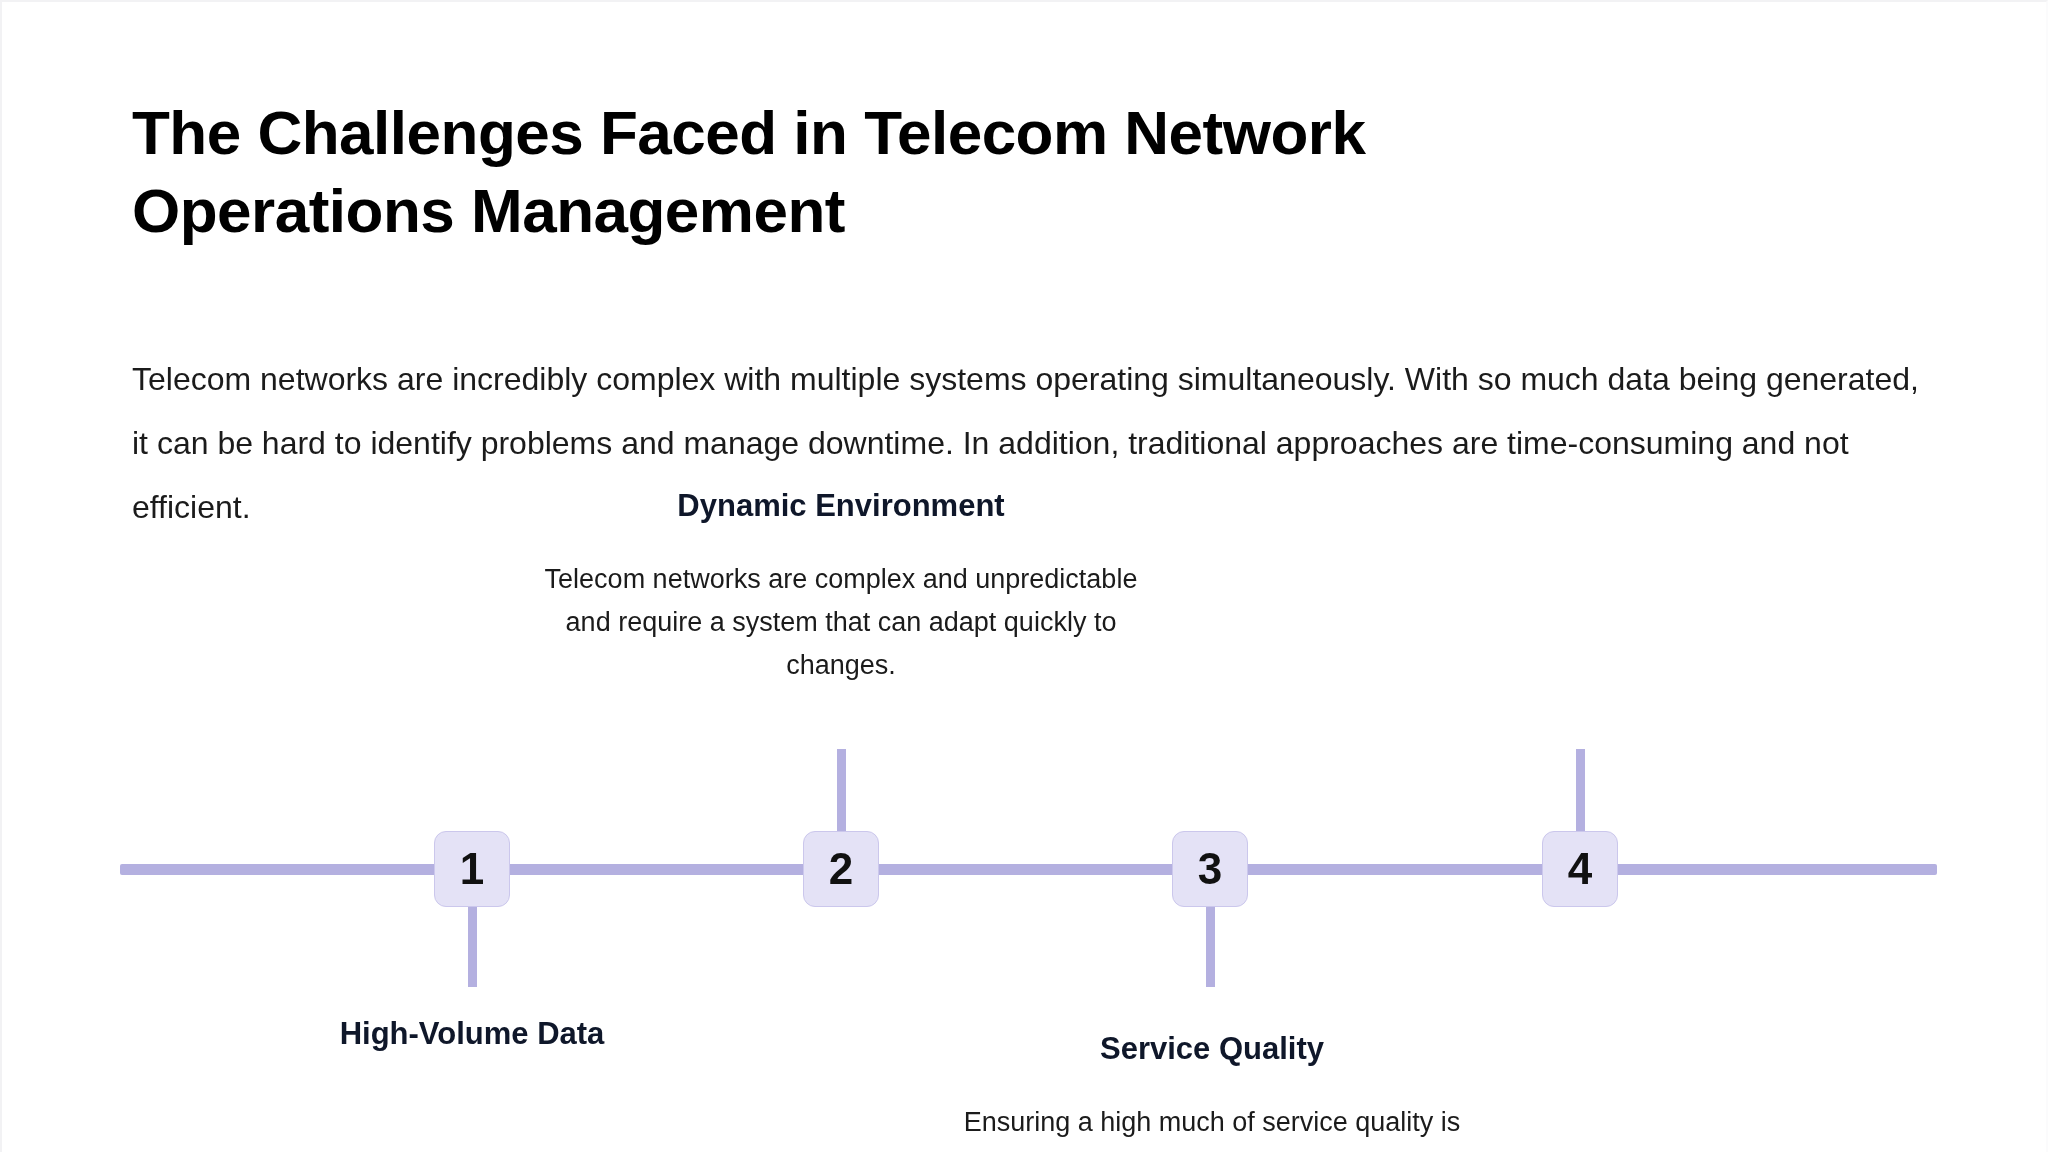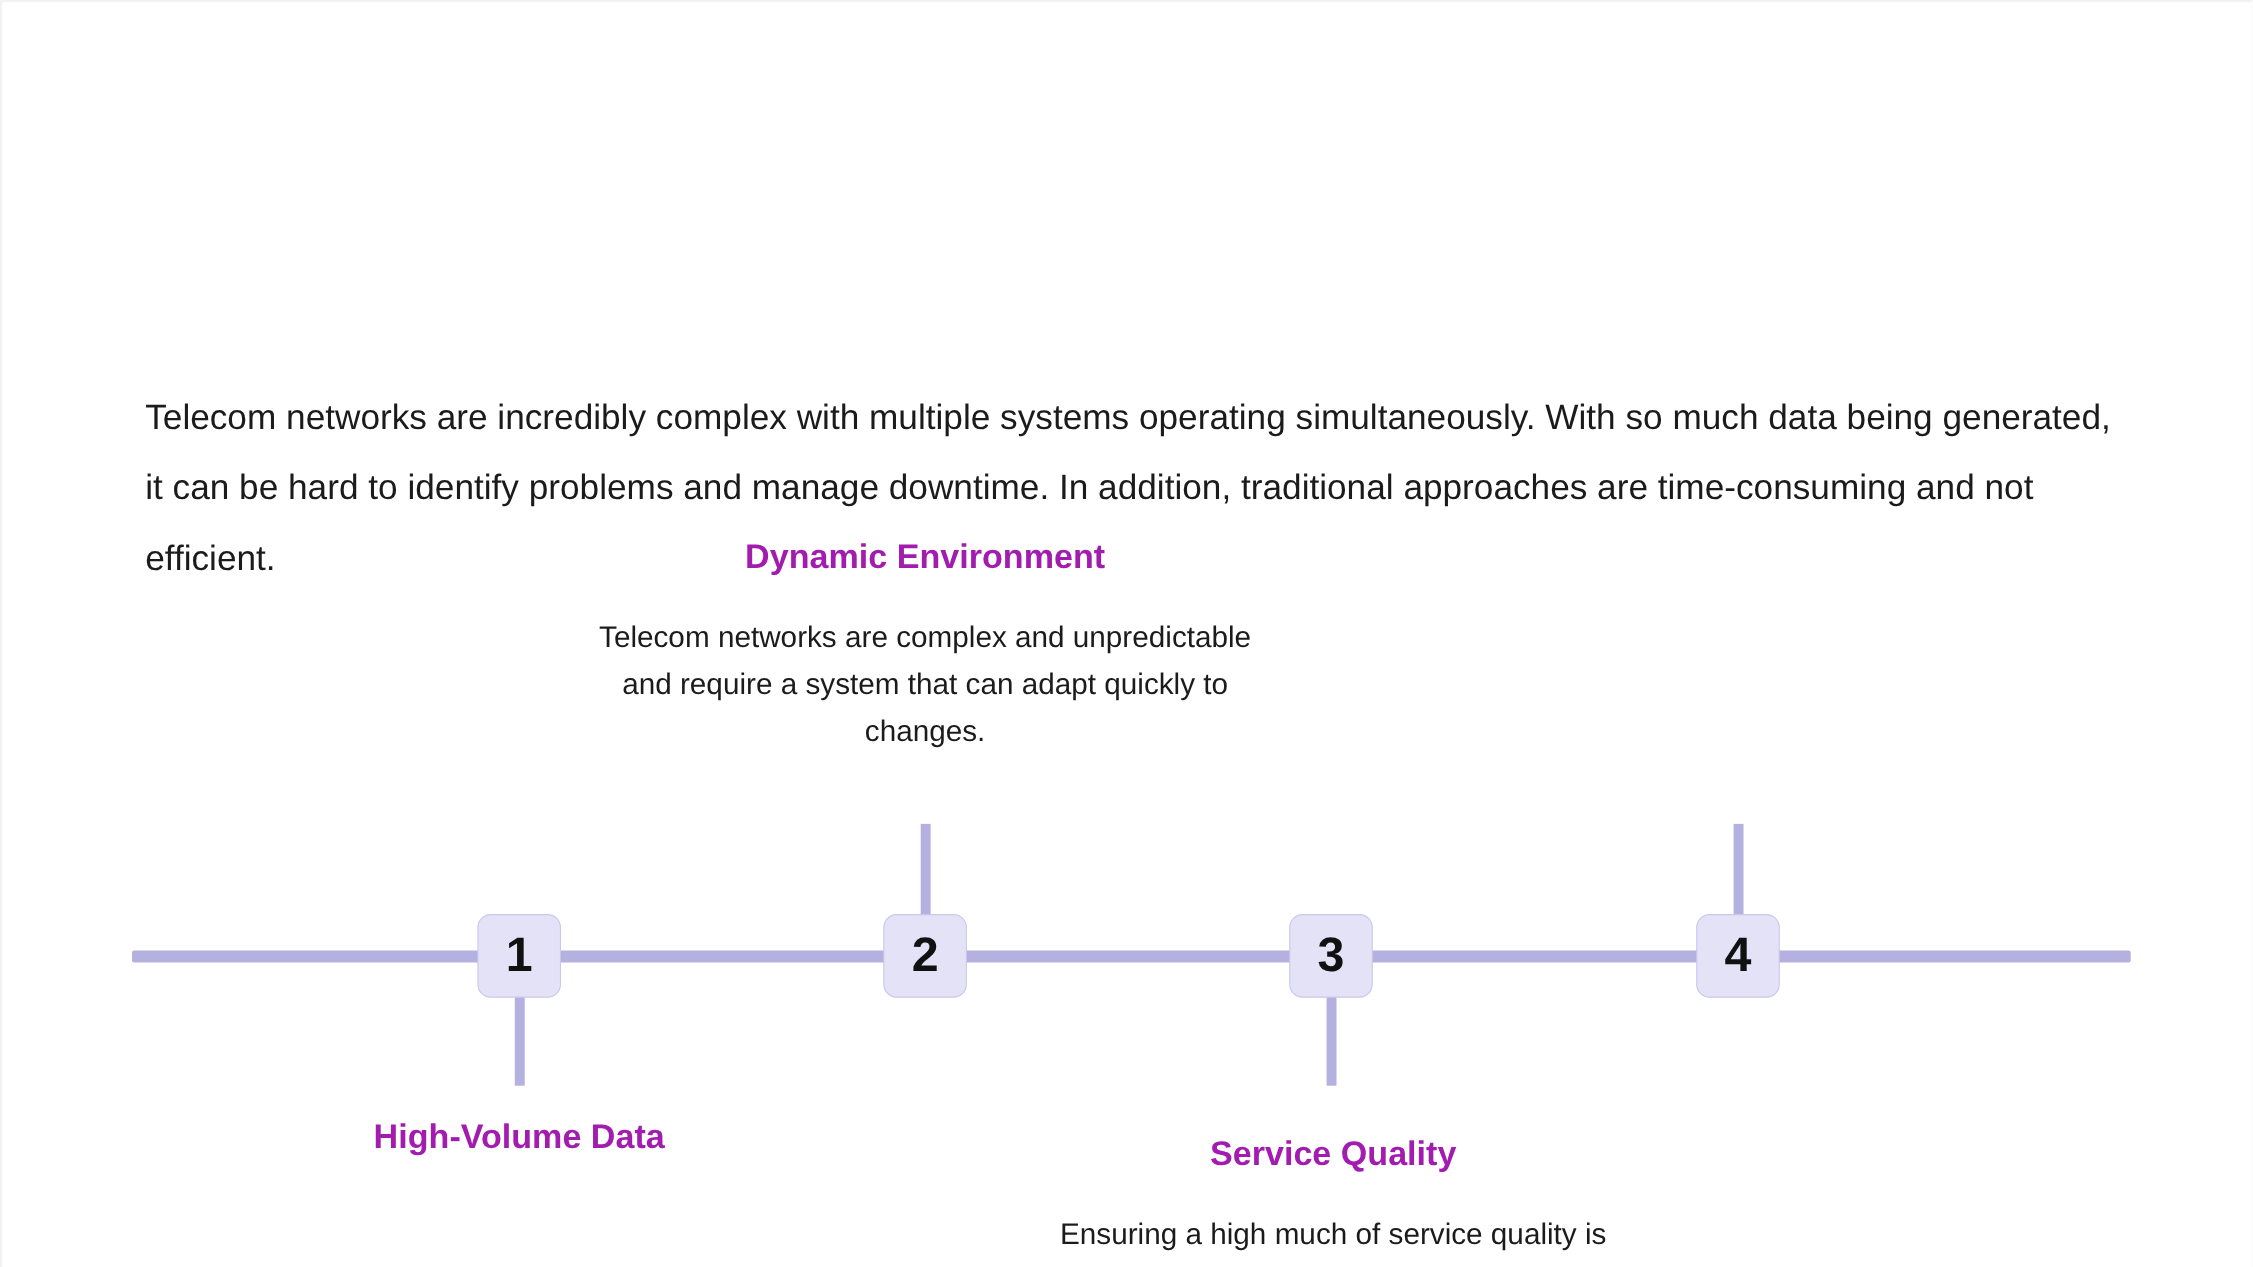--- a/index.html
+++ b/index.html
@@ -92,21 +92,21 @@
   .stem.down { top: 900px;  height: 85px; }
 
   
   .callout {
     position: absolute;
     text-align: center;
   }
   .callout .c-title {
     font-size: 31px;
     font-weight: bold;
-    color: #a21caf;
+    color: #0f172a;
     margin: 0 0 34px 0;
     line-height: 1.2;
   }
   .callout .c-body {
     font-size: 27px;
     line-height: 1.58;
     color: #1b1b1b;
     margin: 0;
   }
 
@@ -116,20 +116,21 @@
 
   
   .callout.bot-1 { left: 160px;  top: 1013px; width: 620px; }
   .callout.bot-3 { left: 900px;  top: 1013px; width: 620px; margin-top: 15px; }
 </style>
 </head>
 <body>
 
 <div id="slide">
 
+  <h1 class="page-title">The Challenges Faced in Telecom Network Operations Management</h1>
 
   <p class="intro-paragraph">Telecom networks are incredibly complex with multiple systems operating simultaneously. With so much data being generated, it can be hard to identify problems and manage downtime. In addition, traditional approaches are time-consuming and not efficient.</p>
 
   <div class="timeline-axis"></div>
 
   <div class="stem down" style="left:470px;"></div>
   <div class="stem up" style="left:839px;"></div>
   <div class="stem down" style="left:1208px;"></div>
   <div class="stem up" style="left:1578px;"></div>
 

